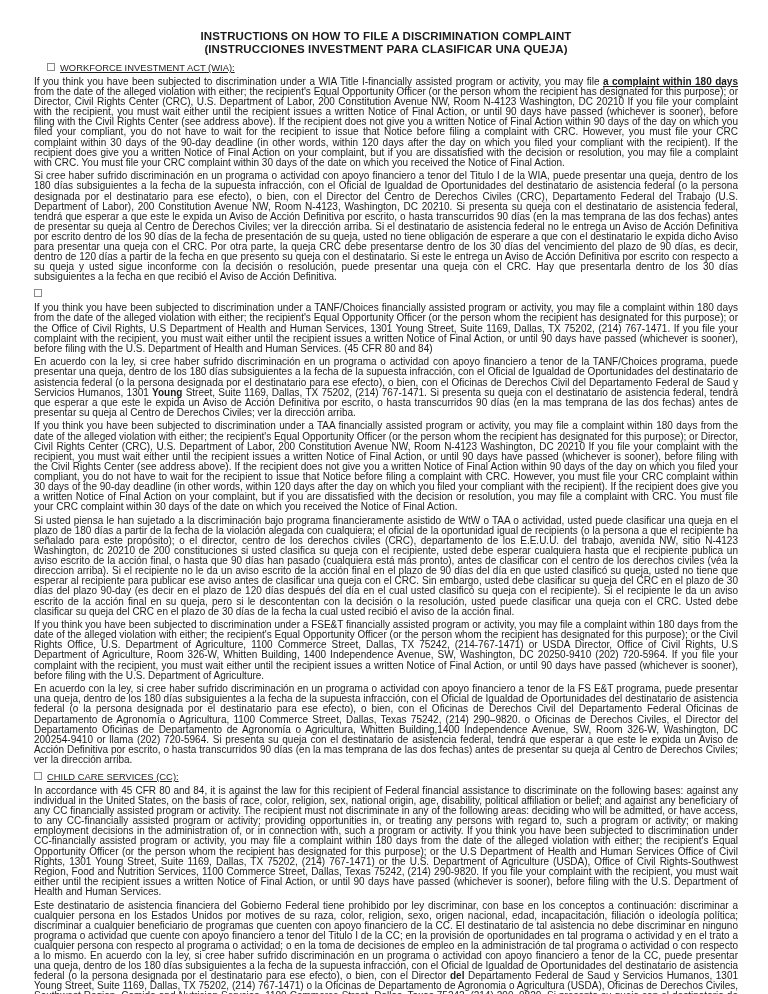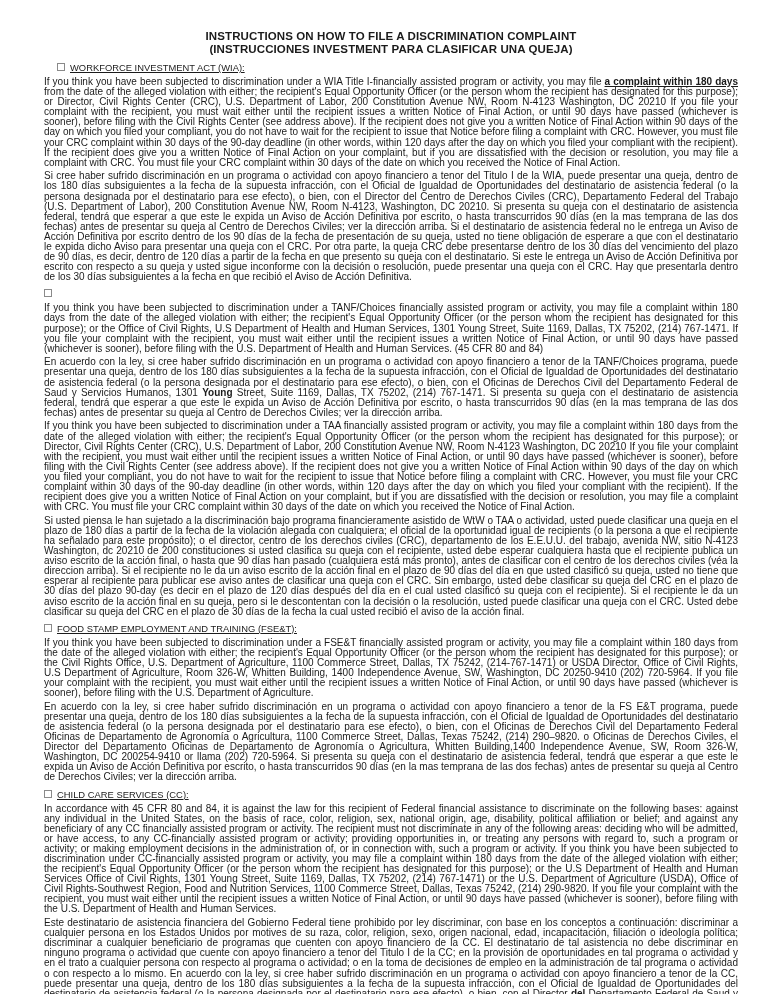--- a/index.html
+++ b/index.html
@@ -8,21 +8,21 @@
     height: 994px;
     background: #ffffff;
     color: #1b1b1b;
     font-family: "Liberation Sans", sans-serif;
     overflow: hidden;
   }
   .page {
     box-sizing: border-box;
     width: 768px;
     height: 994px;
-    padding: 30px 30px 18px 44px;
+    padding: 30px 30px 18px 34px;
   }
   .doc-title {
     text-align: center;
     font-weight: bold;
     font-size: 11.5px;
     line-height: 13px;
     margin-bottom: 6px;
     letter-spacing: 0.1px;
   }
   .sec-heading {
@@ -80,21 +80,20 @@
       <section>
         <div class="sec-heading"><span class="checkbox"></span></div>
         <p class="para"><span>If you think you have been subjected to discrimination under a TANF/Choices financially assisted program or activity, you may file a complaint within 180 days from the date of the alleged violation with either; the recipient's Equal Opportunity Officer (or the person whom the recipient has designated for this purpose); or the Office of Civil Rights, U.S Department of Health and Human Services, 1301 Young Street, Suite 1169, Dallas, TX 75202, (214) 767-1471.  If you file your complaint with the recipient, you must wait either until the recipient issues a written Notice of Final Action, or until 90 days have passed (whichever is sooner), before filing with the U.S. Department of Health and Human Services. (45 CFR 80 and 84)</span></p>
         <p class="para"><span>En acuerdo con la ley, si cree haber sufrido discriminación en un programa o actividad con apoyo financiero a tenor de la TANF/Choices programa, puede presentar una queja, dentro de los 180 días subsiguientes a la fecha de la supuesta infracción, con el Oficial de Igualdad de Oportunidades del destinatario de asistencia federal (o la persona designada por el destinatario para ese efecto), o bien, con el Oficinas de Derechos Civil  del Departamento Federal de Saud y Servicios Humanos, 1301 </span><span class="b">Young</span><span> Street, Suite 1169, Dallas, TX 75202, (214) 767-1471. Si presenta su queja con el destinatario de asistencia federal, tendrá que esperar a que este le expida un Aviso de Acción Definitiva por escrito, o hasta transcurridos 90 días (en la mas temprana de las dos fechas) antes de presentar su queja al Centro de Derechos Civiles; ver la dirección arriba.</span></p>
       </section>
       <section>
         <p class="para"><span>If you think you have been subjected to discrimination under a TAA financially assisted program or activity, you may file a complaint within 180 days from the date of the alleged violation with either; the recipient's Equal Opportunity Officer (or the person whom the recipient has designated for this purpose); or Director, Civil Rights Center (CRC), U.S. Department of Labor, 200 Constitution Avenue NW, Room N-4123 Washington, DC 20210 If you file your complaint with the recipient, you must wait either until the recipient issues a written Notice of Final Action, or until 90 days have passed (whichever is sooner), before filing with the Civil Rights Center (see address above).  If the recipient does not give you a written Notice of Final Action within 90 days of the day on which you filed your compliant, you do not have to wait for the recipient to issue that Notice before filing a complaint with CRC.  However, you must file your CRC complaint within 30 days of the 90-day deadline (in other words, within 120 days after the day on which you filed your compliant with the recipient).  If the recipient does give you a written Notice of Final Action on your complaint, but if you are dissatisfied with the decision or resolution, you may file a complaint with CRC.  You must file your CRC complaint within 30 days of the date on which you received the Notice of Final Action.</span></p>
         <p class="para"><span>Si usted piensa le han sujetado a la discriminación bajo programa financieramente asistido de WtW o TAA o actividad, usted puede clasificar una queja en el plazo de 180 días a partir de la fecha de la violación alegada con cualquiera; el oficial de la oportunidad igual de recipients (o la persona a que el recipiente ha señalado para este propósito); o el director, centro de los derechos civiles (CRC), departamento de los E.E.U.U. del trabajo, avenida NW, sitio N-4123 Washington, dc 20210 de 200 constituciones si usted clasifica su queja con el recipiente, usted debe esperar cualquiera hasta que el recipiente publica un aviso escrito de la acción final, o hasta que 90 días han pasado (cualquiera está más pronto), antes de clasificar con el centro de los derechos civiles (véa la direccion arriba). Si el recipiente no le da un aviso escrito de la acción final en el plazo de 90 días del día en que usted clasificó su queja, usted no tiene que esperar al recipiente para publicar ese aviso antes de clasificar una queja con el CRC. Sin embargo, usted debe clasificar su queja del CRC en el plazo de 30 días del plazo 90-day (es decir en el plazo de 120 días después del día en el cual usted clasificó su queja con el recipiente). Si el recipiente le da un aviso escrito de la acción final en su queja, pero si le descontentan con la decisión o la resolución, usted puede clasificar una queja con el CRC. Usted debe clasificar su queja del CRC en el plazo de 30 días de la fecha la cual usted recibió el aviso de la acción final.</span></p>
       </section>
       <section>
-        <div class="sec-heading"><span class="checkbox"></span><span class="sec-title">FOOD STAMP EMPLOYMENT AND TRAINING (FSE&amp;T):</span></div>
         <p class="para"><span>If you think you have been subjected to discrimination under a FSE&amp;T financially assisted program or activity, you may file a complaint within 180 days from the date of the alleged violation with either; the recipient's Equal Opportunity Officer (or the person whom the recipient has designated for this purpose); or the Civil Rights Office, U.S. Department of Agriculture, 1100 Commerce Street, Dallas, TX 75242, (214-767-1471) or USDA Director, Office of Civil Rights, U.S Department of Agriculture, Room 326-W, Whitten Building, 1400 Independence Avenue, SW, Washington, DC 20250-9410 (202) 720-5964. If you file your complaint with the recipient, you must wait either until the recipient issues a written Notice of Final Action, or until 90 days have passed (whichever is sooner), before filing with the U.S. Department of Agriculture.</span></p>
         <p class="para"><span>En acuerdo con la ley, si cree haber sufrido discriminación en un programa o actividad con apoyo financiero a tenor de la FS E&amp;T programa, puede presentar una queja, dentro de los 180 días subsiguientes a la fecha de la supuesta infracción, con el Oficial de Igualdad de Oportunidades del destinatario de asistencia federal (o la persona designada por el destinatario para ese efecto), o bien, con el Oficinas de Derechos Civil  del Departamento Federal Oficinas de Departamento de Agronomía o Agricultura, 1100 Commerce Street, Dallas, Texas 75242, (214) 290–9820. o Oficinas de Derechos Civiles, el Director del Departamento Oficinas de Departamento de Agronomía o Agricultura,  Whitten Building,1400 Independence Avenue, SW, Room 326-W, Washington, DC 200254-9410 or llama (202) 720-5964. Si presenta su queja con el destinatario de asistencia federal, tendrá que esperar a que este le expida un Aviso de Acción Definitiva por escrito, o hasta transcurridos 90 días (en la mas temprana de las dos fechas) antes de presentar su queja al Centro de Derechos Civiles; ver la dirección arriba.</span></p>
       </section>
       <section>
         <div class="sec-heading"><span class="checkbox"></span><span class="sec-title">CHILD CARE SERVICES (CC):</span></div>
         <p class="para"><span>In accordance with 45 CFR 80 and 84, it is against the law for this recipient of Federal financial assistance to discriminate on the following bases: against any individual in the United States, on the basis of race, color, religion, sex, national origin, age, disability, political affiliation or belief; and against any beneficiary of any CC financially assisted program or activity.  The recipient must not discriminate in any of the following areas: deciding who will be admitted, or have access, to any CC-financially assisted program or activity; providing opportunities in, or treating any persons with regard to, such a program or activity; or making employment decisions in the administration of, or in connection with, such a program or activity. If you think you have been subjected to discrimination under CC-financially assisted program or activity, you may file a complaint within 180 days from the date of the alleged violation with either; the recipient's Equal Opportunity Officer (or the person whom the recipient has designated for this purpose); or the U.S Department of Health and Human Services Office of Civil Rights, 1301 Young Street, Suite 1169, Dallas, TX 75202, (214) 767-1471) or the U.S. Department of Agriculture (USDA), Office of Civil Rights-Southwest Region, Food and Nutrition Services, 1100 Commerce Street, Dallas, Texas 75242, (214) 290-9820. If you file your complaint with the recipient, you must wait either until the recipient issues a written Notice of Final Action, or until 90 days have passed (whichever is sooner), before filing with the U.S. Department of Health and Human Services.</span></p>
         <p class="para"><span>Este destinatario de asistencia financiera del Gobierno Federal tiene prohibido por ley discriminar, con base en los conceptos a continuación:  discriminar a cualquier persona en los Estados Unidos por motives de su raza, color, religion, sexo, origen nacional, edad, incapacitación, filiación o ideología política; discriminar a cualquier beneficiario de programas que cuenten con apoyo financiero de la CC.  El destinatario de tal asistencia no debe discriminar en ninguno programa o actividad que cuente con apoyo financiero a tenor del Titulo I de la CC; en la provisión de oportunidades en tal programa o actividad y en el trato a cualquier persona con respecto al programa o actividad; o en la toma de decisiones de empleo en la administración de tal programa o actividad o con respecto a lo mismo.  En acuerdo con la ley, si cree haber sufrido discriminación en un programa o actividad con apoyo financiero a tenor de la CC, puede presentar una queja, dentro de los 180 días subsiguientes a la fecha de la supuesta infracción, con el Oficial de Igualdad de Oportunidades del destinatario de asistencia federal (o la persona designada por el destinatario para ese efecto), o bien, con el Director </span><span class="b">del</span><span> Departamento Federal de Saud y Servicios Humanos, 1301 Young Street, Suite 1169, Dallas, TX 75202, (214) 767-1471) o la Oficinas de Departamento de Agronomia o Agricultura (USDA), Oficinas de Derechos Civiles, Southwest Region, Comida and Nutricion Servcios, 1100 Commerce Street, Dallas, Texas 75242, (214) 290–9820. Si presenta su queja con el destinatario de asistencia federal, tendrá que esperar a que este le expida un Aviso de Acción Definitiva por escrito, o hasta transcurridos 90 días (en la mas temprana de las dos fechas) antes de presentar su queja al Centro de Derechos Civiles; ver la dirección arriba.</span></p>
       </section>
     </div>
 

